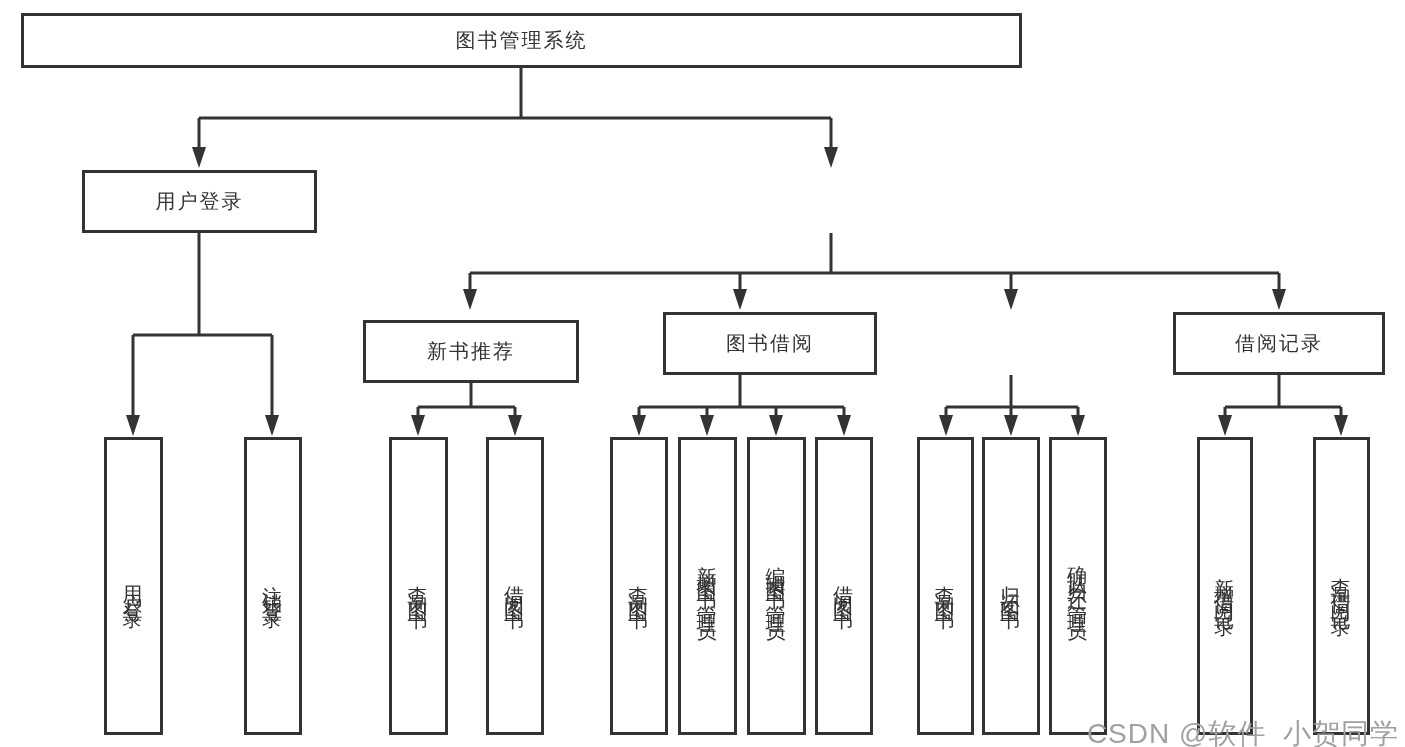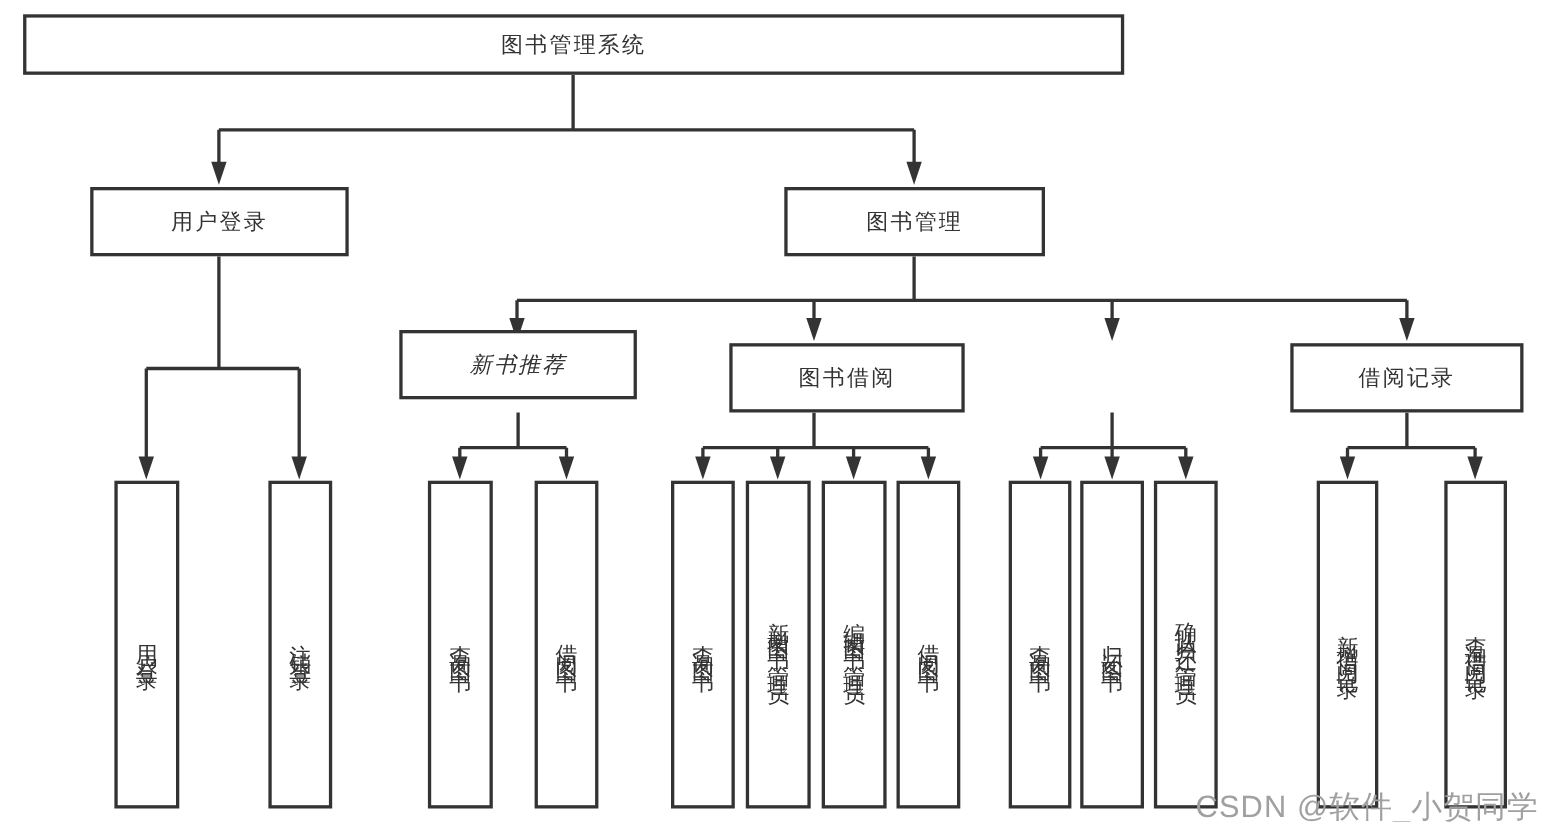--- a/index.html
+++ b/index.html
@@ -79,23 +79,22 @@
       <polygon points="1004,415 1018,415 1011,436"></polygon>
       <polygon points="1071,415 1085,415 1078,436"></polygon>
       <polygon points="1218,415 1232,415 1225,436"></polygon>
       <polygon points="1334,415 1348,415 1341,436"></polygon>
     </g>
   </svg>
 
   <div class="node" style="left:21px;top:13px;width:1001px;height:55px;">图书管理系统</div>
 
   <div class="node" style="left:82px;top:170px;width:235px;height:63px;">用户登录</div>
-  <div class="node" style="left:713px;top:170px;width:237px;height:63px;">图书管理</div>
 
-  <div class="node" style="left:363px;top:300px;width:216px;height:63px;font-style:italic;">新书推荐</div>
+  <div class="node" style="left:363px;top:320px;width:216px;height:63px;">新书推荐</div>
   <div class="node" style="left:663px;top:312px;width:214px;height:63px;">图书借阅</div>
   <div class="node" style="left:1173px;top:312px;width:212px;height:63px;">借阅记录</div>
 
   <div class="leaf" style="left:104px;width:59px;">用户登录</div>
   <div class="leaf" style="left:244px;width:58px;">注销登录</div>
 
   <div class="leaf" style="left:389px;width:59px;">查询图书</div>
   <div class="leaf" style="left:486px;width:58px;">借阅图书</div>
 
   <div class="leaf" style="left:610px;width:58px;">查询图书</div>

